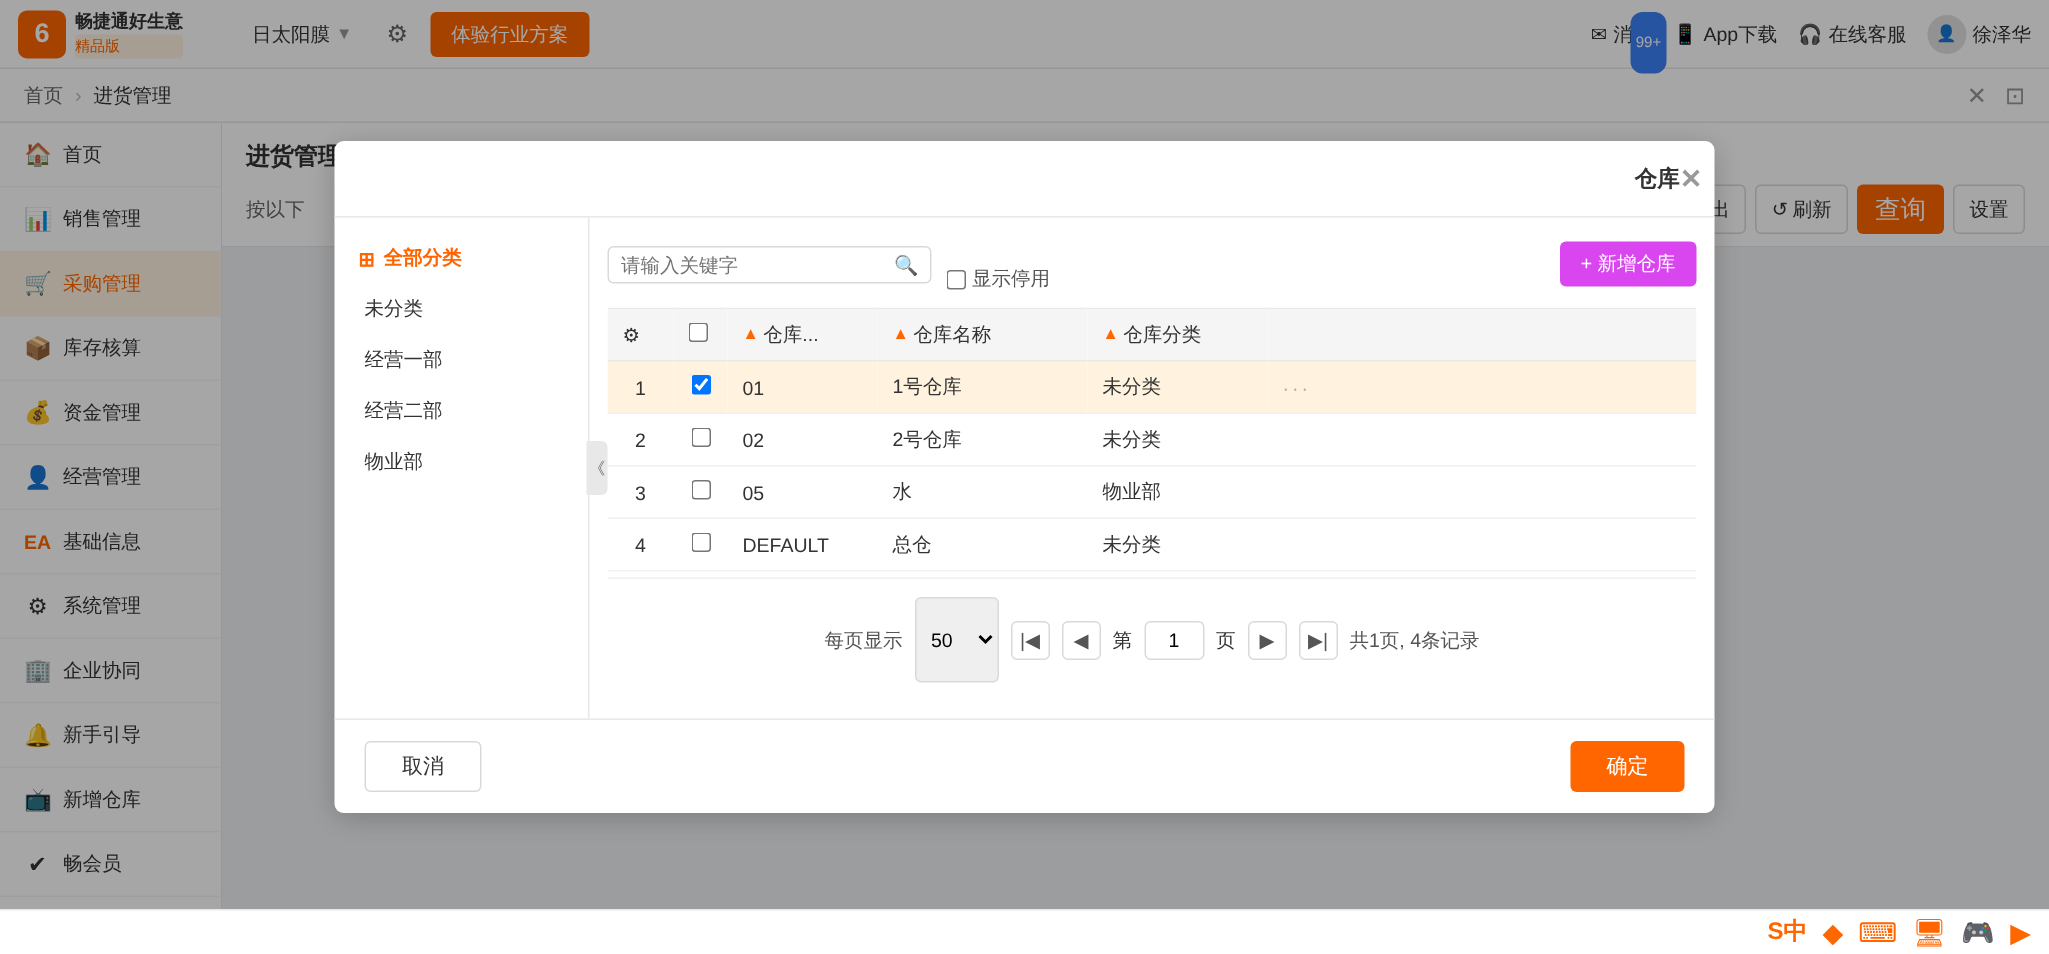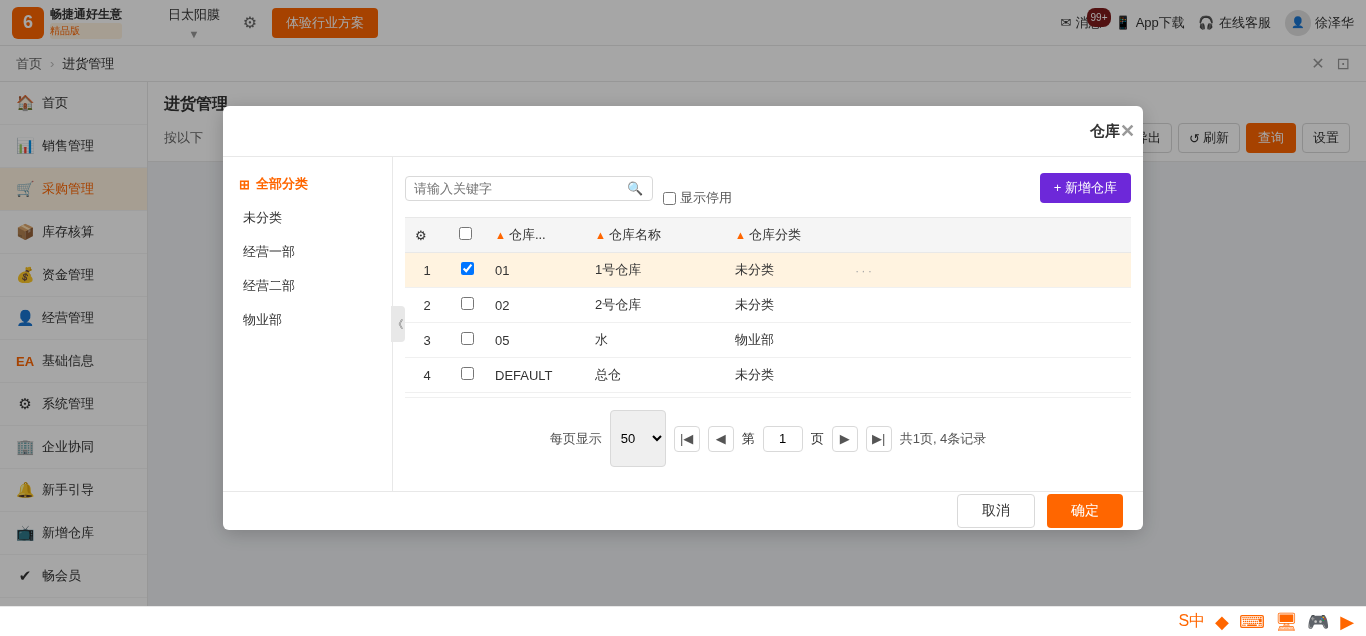--- a/index.html
+++ b/index.html
@@ -33,21 +33,20 @@
     .nav-center {
       flex: 1;
       display: flex;
       align-items: center;
       gap: 8px;
     }
     .nav-store-select {
       display: flex; align-items: center; gap: 4px;
       font-size: 13px; color: #333; cursor: pointer;
       padding: 4px 8px;
-      flex-direction: column;
     }
     .nav-store-select .chevron { color: #999; font-size: 11px; }
     .nav-gear {
       width: 28px; height: 28px;
       display: flex; align-items: center; justify-content: center;
       cursor: pointer; color: #666; font-size: 16px;
     }
     .btn-trial {
       background: #f60;
       color: #fff;
@@ -58,22 +57,22 @@
       font-size: 13px;
     }
     .nav-right {
       display: flex; align-items: center; gap: 14px; font-size: 13px; color: #333;
     }
     .nav-right-item {
       display: flex; align-items: center; gap: 4px; cursor: pointer; position: relative;
     }
     .badge-red {
       position: absolute; top: -6px; right: -10px;
-      background: #7f1d1d; color: #fff; font-size: 10px;
-      padding: 4px 4px; border-radius: 8px; min-width: 16px; text-align: center;
+      background: #3b82f6; color: #fff; font-size: 10px;
+      padding: 15px 4px; border-radius: 8px; min-width: 16px; text-align: center;
     }
     .user-avatar {
       width: 26px; height: 26px;
       background: #e0e0e0; border-radius: 50%;
       display: flex; align-items: center; justify-content: center;
       font-size: 11px; color: #666;
     }
 
     
     .breadcrumb-bar {
@@ -134,21 +133,21 @@
       border-bottom: 1px solid #e8e8e8;
     }
     .page-title { font-size: 16px; font-weight: bold; color: #333; margin-bottom: 8px; }
     .page-actions {
       display: flex; gap: 8px; align-items: center; padding-bottom: 8px;
       flex-wrap: wrap; font-size: 13px;
     }
     .page-label { color: #666; }
     .btn-orange {
       background: #f60; color: #fff; border: none;
-      padding: 5px 12px; border-radius: 4px; cursor: pointer; font-size: 13px;
+      padding: 5px 12px; border-radius: 4px; cursor: pointer; font-size: 17px;
     }
     .btn-outline {
       background: #fff; color: #333; border: 1px solid #d9d9d9;
       padding: 5px 10px; border-radius: 4px; cursor: pointer; font-size: 13px;
       display: flex; align-items: center; gap: 3px;
     }
 
     
     .overlay {
       position: fixed; top: 0; left: 0; right: 0; bottom: 0;
@@ -212,34 +211,34 @@
     
     .table-panel {
       flex: 1; display: flex; flex-direction: column; padding: 12px;
     }
     .table-toolbar {
       display: flex; align-items: center; gap: 10px; margin-bottom: 10px;
     }
     .search-box {
       display: flex; align-items: center;
       border: 1px solid #d9d9d9; border-radius: 4px;
-      padding: 4px 8px; width: 248px; gap: 6px;
+      padding: 4px 8px; width: 216px; gap: 6px;
     }
     .search-box input {
       border: none; outline: none; font-size: 13px; flex: 1;
       color: #999;
     }
     .search-icon { color: #bbb; cursor: pointer; }
     .show-disabled {
       display: flex; align-items: center; gap: 4px; color: #555; font-size: 13px; margin-top: 20px;
     }
     .show-disabled input[type="checkbox"] { cursor: pointer; }
     .btn-add {
       margin-left: auto;
-      background: #6d28d9; color: #fff; border: none;
+      background: #d946ef; color: #fff; border: none;
       padding: 6px 14px; border-radius: 4px; cursor: pointer; font-size: 13px;
     }
 
     
     .data-table {
       width: 100%; border-collapse: collapse; font-size: 13px;
     }
     .data-table th {
       background: #f5f5f5;
       padding: 8px 10px;
@@ -283,22 +282,22 @@
     }
     .page-btn:disabled { color: #ccc; cursor: not-allowed; }
     .page-input {
       width: 40px; height: 26px; border: 1px solid #d9d9d9;
       border-radius: 4px; text-align: center; font-size: 13px;
     }
     .page-info { color: #555; }
 
     
     .modal-footer {
-      display: flex; justify-content: flex-end; gap: 12px;
-      padding: 2px 20px; border-top: 1px solid #e8e8e8;
+      display: flex; justify-content: space-between; gap: 12px;
+      padding: 14px 20px; border-top: 1px solid #e8e8e8;
     }
     .btn-cancel {
       padding: 7px 24px; border: 1px solid #d9d9d9; border-radius: 4px;
       background: #fff; cursor: pointer; font-size: 14px; color: #333;
     }
     .btn-confirm {
       padding: 7px 24px; border: none; border-radius: 4px;
       background: #f60; color: #fff; cursor: pointer; font-size: 14px;
     }
 
@@ -581,19 +580,19 @@
     </div>
 
     <div class="modal-footer">
       <button class="btn-cancel">取消</button>
       <button class="btn-confirm">确定</button>
     </div>
   </div>
 </div>
 
 <div class="status-bar">
-  <span class="status-icon" style="color:#f60;font-weight:normal;font-size:16px;">S中</span>
+  <span class="status-icon" style="color:#f60;font-weight:bold;font-size:16px;">S中</span>
   <span class="status-icon">◆</span>
   <span class="status-icon">⌨</span>
   <span class="status-icon">🖥</span>
   <span class="status-icon">🎮</span>
   <span class="status-icon">▶</span>
 </div>
 
 </body></html>

